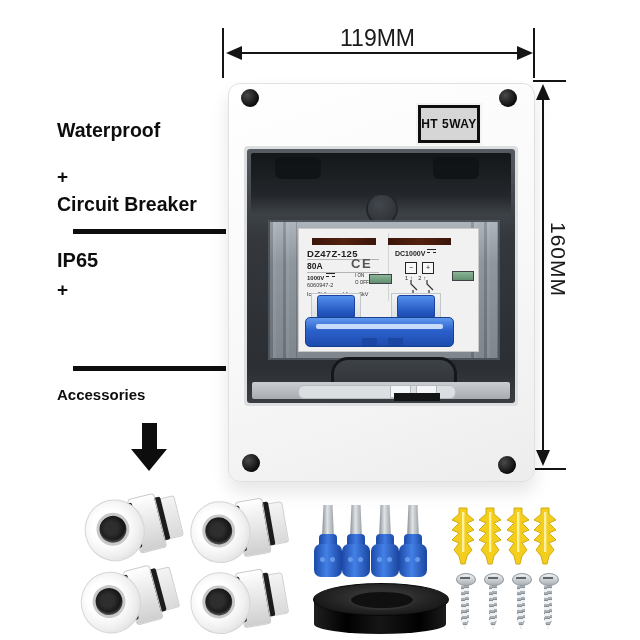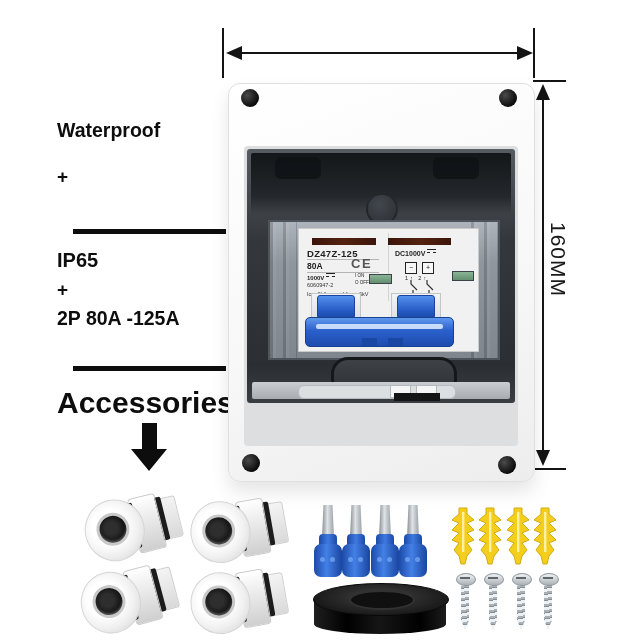--- a/index.html
+++ b/index.html
@@ -21,21 +21,21 @@
   #enclosure{left:228px;top:83px;width:305px;height:397px;border-radius:12px;
     background:linear-gradient(160deg,#ffffff 0%,#f8f8f8 55%,#ededed 100%);
     border:1px solid #e0e0e0;box-shadow:0 10px 18px rgba(0,0,0,.10);}
   .cscrew{width:18px;height:18px;border-radius:50%;
     background:radial-gradient(circle at 35% 35%,#4a4a4a,#0b0b0b 70%);}
   #model-label{left:189px;top:21px;width:56px;height:32px;border:3px solid #0f0f0f;background:#d6d6d6;
     box-shadow:0 0 0 2px #f3f3f3;display:flex;align-items:center;justify-content:center;
     font-weight:700;font-size:12px;letter-spacing:.5px;color:#0c0c0c;}
 
   
-  #lid{left:15px;top:62px;width:274px;height:300px;background:#dcdee0;border-radius:4px;}
+  #lid{left:15px;top:62px;width:274px;height:260px;background:#dcdee0;border-radius:4px;}
   #lid-frame{left:3px;top:3px;width:268px;height:254px;border-radius:3px;
     background:linear-gradient(180deg,#565c62 0%,#34383d 35%,#2b2f34 85%,#3a3e43 100%);}
   #lid-topband{left:4px;top:4px;width:260px;height:62px;border-radius:2px;
     background:linear-gradient(180deg,#141719,#24272b 70%,rgba(36,39,43,0));}
   .lid-tab{top:8px;width:46px;height:22px;background:#101316;border-radius:6px;opacity:.9;}
   #lid-dimple{left:119px;top:44px;width:28px;height:28px;border-radius:50%;
     border:2px solid rgba(0,0,0,.30);background:radial-gradient(circle at 40% 35%,#42474d,#32363b 70%);}
   #lid-window{left:21px;top:71px;width:228px;height:136px;border:2px solid #4e545b;
     background:linear-gradient(180deg,#aeb4bb,#8f969e 30%,#7f868e);}
   .ribs{top:0;width:27px;height:136px;
@@ -119,44 +119,48 @@
 </head>
 <body>
 
 <div id="scene">
 
   <div class="abs dim-line" style="left:222px;top:28px;width:2px;height:50px"></div>
   <div class="abs dim-line" style="left:533px;top:28px;width:2px;height:50px"></div>
   <div class="abs dim-line" style="left:238px;top:52px;width:282px;height:2px"></div>
   <div class="abs tri" style="left:226px;top:46px;border-top:7px solid transparent;border-bottom:7px solid transparent;border-right:16px solid #141414"></div>
   <div class="abs tri" style="left:517px;top:46px;border-top:7px solid transparent;border-bottom:7px solid transparent;border-left:16px solid #141414"></div>
+  <div class="abs" id="dimw-label">119MM</div>
 
   <div class="abs dim-line" style="left:533px;top:80px;width:33px;height:2px"></div>
   <div class="abs dim-line" style="left:533px;top:468px;width:33px;height:2px"></div>
   <div class="abs dim-line" style="left:542px;top:88px;width:2px;height:374px"></div>
   <div class="abs tri" style="left:536px;top:84px;border-left:7px solid transparent;border-right:7px solid transparent;border-bottom:16px solid #141414"></div>
   <div class="abs tri" style="left:536px;top:450px;border-left:7px solid transparent;border-right:7px solid transparent;border-top:16px solid #141414"></div>
   <div class="abs" id="dimh-label">160MM</div>
 
   <div class="abs lp" style="top:119px;font-size:19.5px">Waterproof</div>
   <div class="abs lp" style="top:166px;font-size:19px">+</div>
+  <div class="abs lp" style="top:193px;font-size:19.5px">Circuit Breaker</div>
   <div class="abs divider" style="top:229px"></div>
   <div class="abs lp" style="top:249px;font-size:20px">IP65</div>
   <div class="abs lp" style="top:279px;font-size:19px">+</div>
-  <div class="abs lp" style="top:307px;font-size:19.5px">2P 80A -125A</div>
   <div class="abs divider" style="top:366px"></div>
-  <div class="abs lp" style="top:386px;font-size:30px">Accessories</div>
+  <div class="abs lp" style="top:386px;font-size:15px">Accessories</div>
   <div class="abs" style="left:142px;top:423px;width:15px;height:27px;background:#0d0d0d"></div>
   <div class="abs tri" style="left:131px;top:449px;border-left:18px solid transparent;border-right:18px solid transparent;border-top:22px solid #0d0d0d"></div>
 
   <div class="abs" id="enclosure">
     <div class="abs cscrew" style="left:12px;top:5px"></div>
     <div class="abs cscrew" style="left:270px;top:5px"></div>
     <div class="abs cscrew" style="left:13px;top:370px"></div>
     <div class="abs cscrew" style="left:269px;top:372px"></div>
+    <div class="abs" id="model-label">
+      <span>HT 5WAY</span>
+    </div>
 
     <div class="abs" id="lid">
       <div class="abs" id="lid-frame">
         <div class="abs" id="lid-topband"></div>
         <div class="abs lid-tab" style="left:28px"></div>
         <div class="abs lid-tab" style="left:186px"></div>
         <div class="abs" id="lid-dimple"></div>
 
         <div class="abs" id="lid-window">
           <div class="abs ribs" style="left:0"></div>

